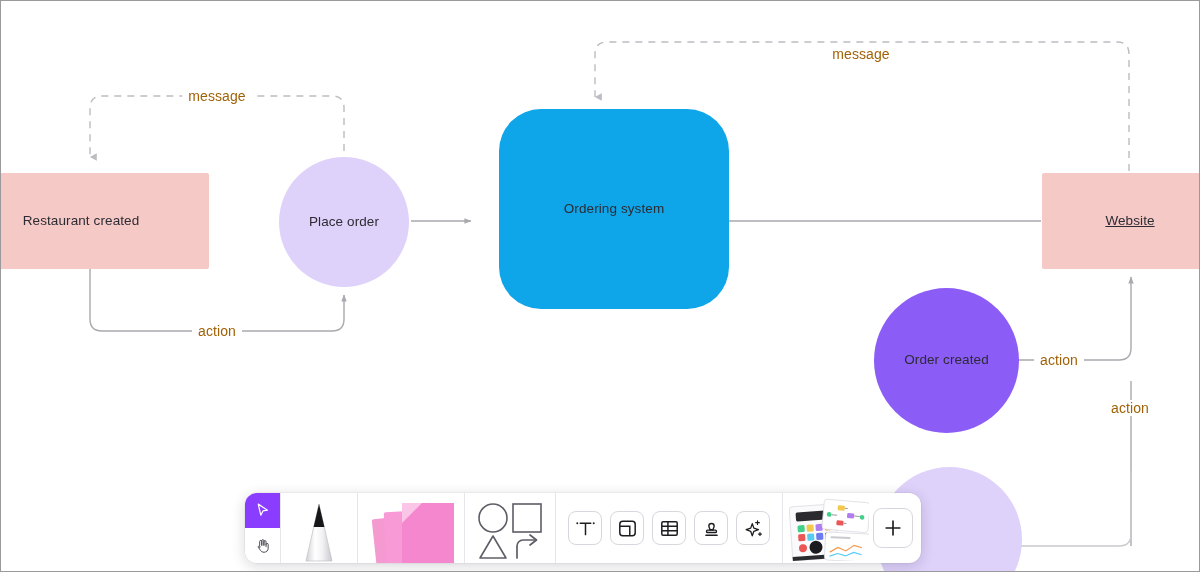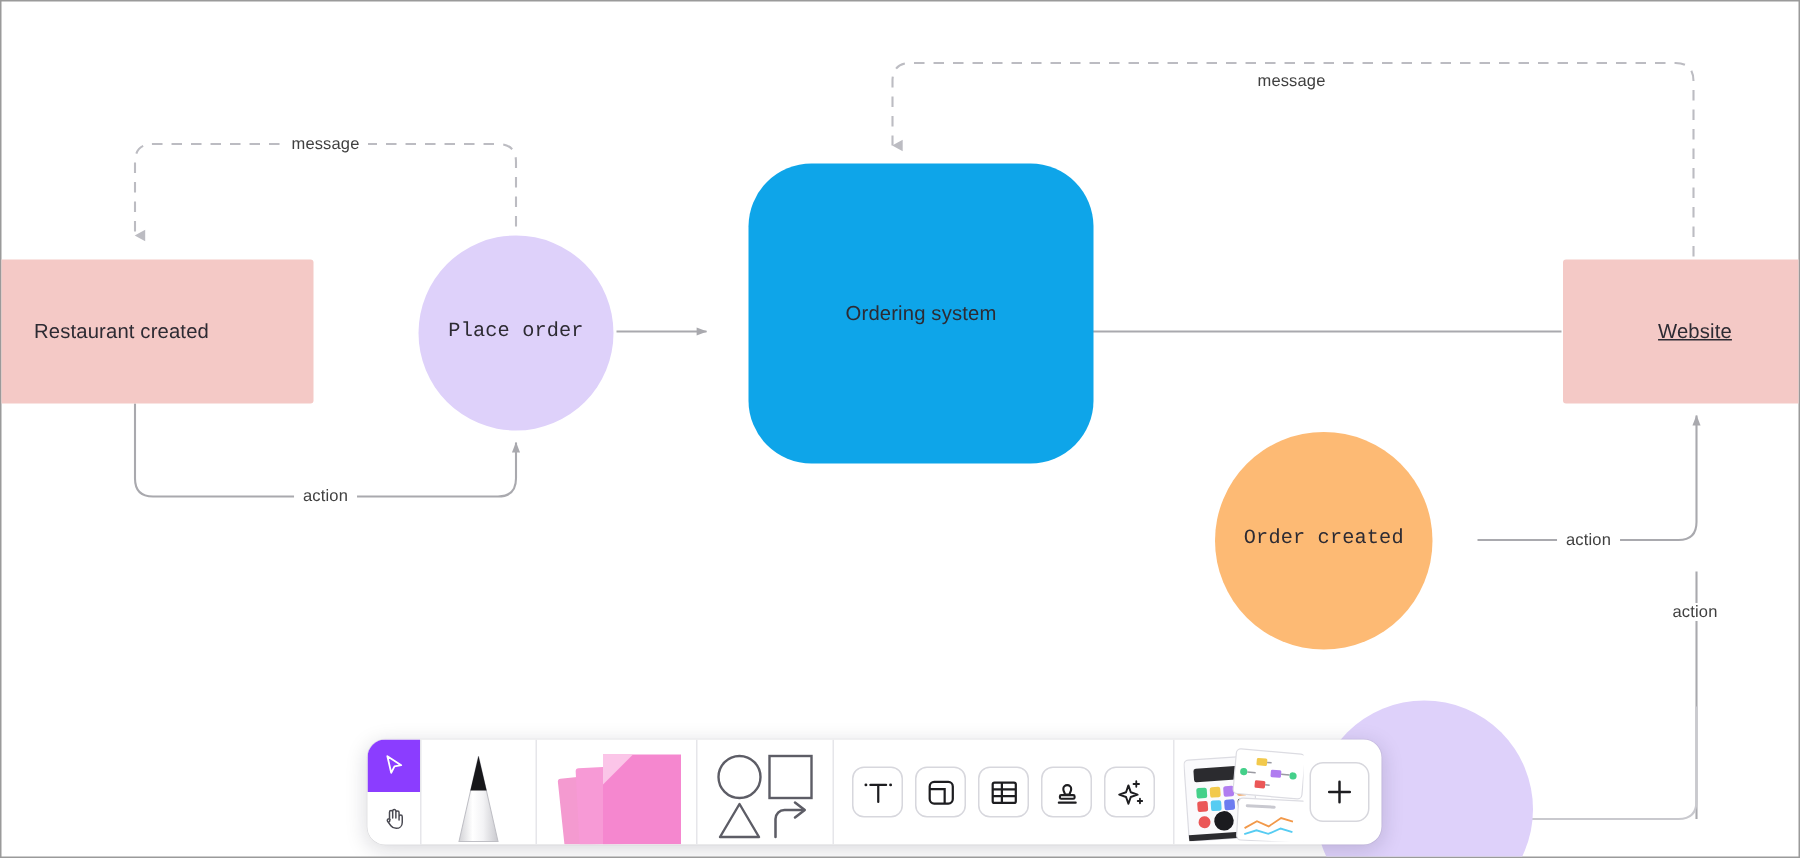--- a/index.html
+++ b/index.html
@@ -10,23 +10,23 @@
 
   
   #canvas { position:absolute; inset:0; overflow:hidden; }
   #edges { position:absolute; inset:0; width:1200px; height:572px; pointer-events:none; }
 
   .node { position:absolute; display:flex; align-items:center; justify-content:center;
           text-align:center; color:#2d2b33; font-size:13.5px; line-height:1.25;
           letter-spacing:.1px; }
   .node.rect   { border-radius:2px; }
   .node.rrect  { border-radius:42px; }
-  .node.circle { border-radius:50%;font-family:Liberation Mono, monospace; }
-
-  .edge-label { position:absolute; color:#404040; font-size:11px;
+  .node.circle { border-radius:50%; }
+
+  .edge-label { position:absolute; color:#a16207; font-size:14px;
                 background:#ffffff; padding:0 6px; white-space:nowrap;
                 transform:translate(-50%,-50%); letter-spacing:.1px; }
 
   
   #toolbar { position:absolute; left:244px; top:492px; height:70px; display:flex;
              align-items:stretch; background:#ffffff; border-radius:12px;
              box-shadow:0 3px 14px rgba(20,20,40,.17), 0 0 0 .5px rgba(0,0,0,.07);
              z-index:30; overflow:hidden; }
   .tb-group { display:flex; align-items:center; padding:0 7px;
               border-right:1px solid #e6e6ea; }
@@ -97,21 +97,21 @@
     </div>
 
     <div class="node rrect" style="left:478px;top:108px;width:230px;height:200px;background:#0ea5e9;margin-left:20px;">
       <span>Ordering system</span>
     </div>
 
     <div class="node rect" style="left:1041px;top:172px;width:218px;height:96px;background:#f4c9c6;">
       <span style="margin-right:42px;text-decoration:underline;">Website</span>
     </div>
 
-    <div class="node circle" style="left:809px;top:287px;width:145px;height:145px;background:#fdba74;align-items:center;">
+    <div class="node circle" style="left:873px;top:287px;width:145px;height:145px;background:#8b5cf6;align-items:center;">
       <span>Order created</span>
     </div>
 
     <div class="node circle" style="left:876px;top:466px;width:145px;height:145px;background:#ded1fa;
                 z-index:5;"></div>
 
     <div class="edge-label" style="left:216px;top:330px;">action</div>
     <div class="edge-label" style="left:1058px;top:359px;">action</div>
     <div class="edge-label" style="left:1129px;top:407px;">action</div>
     <div class="edge-label" style="left:216px;top:95px;">message</div>

